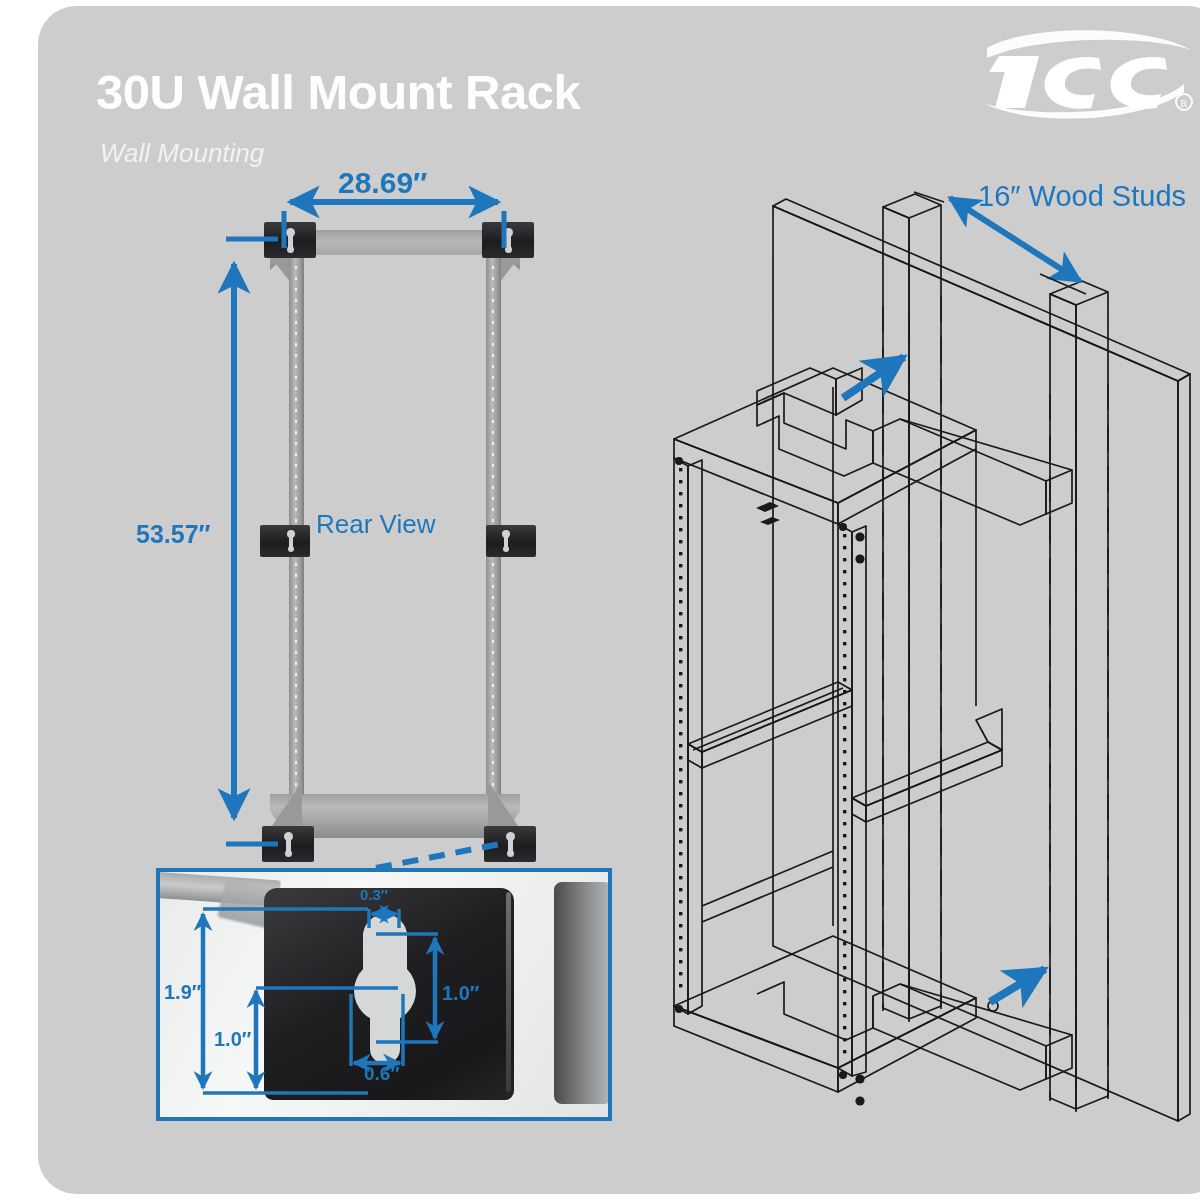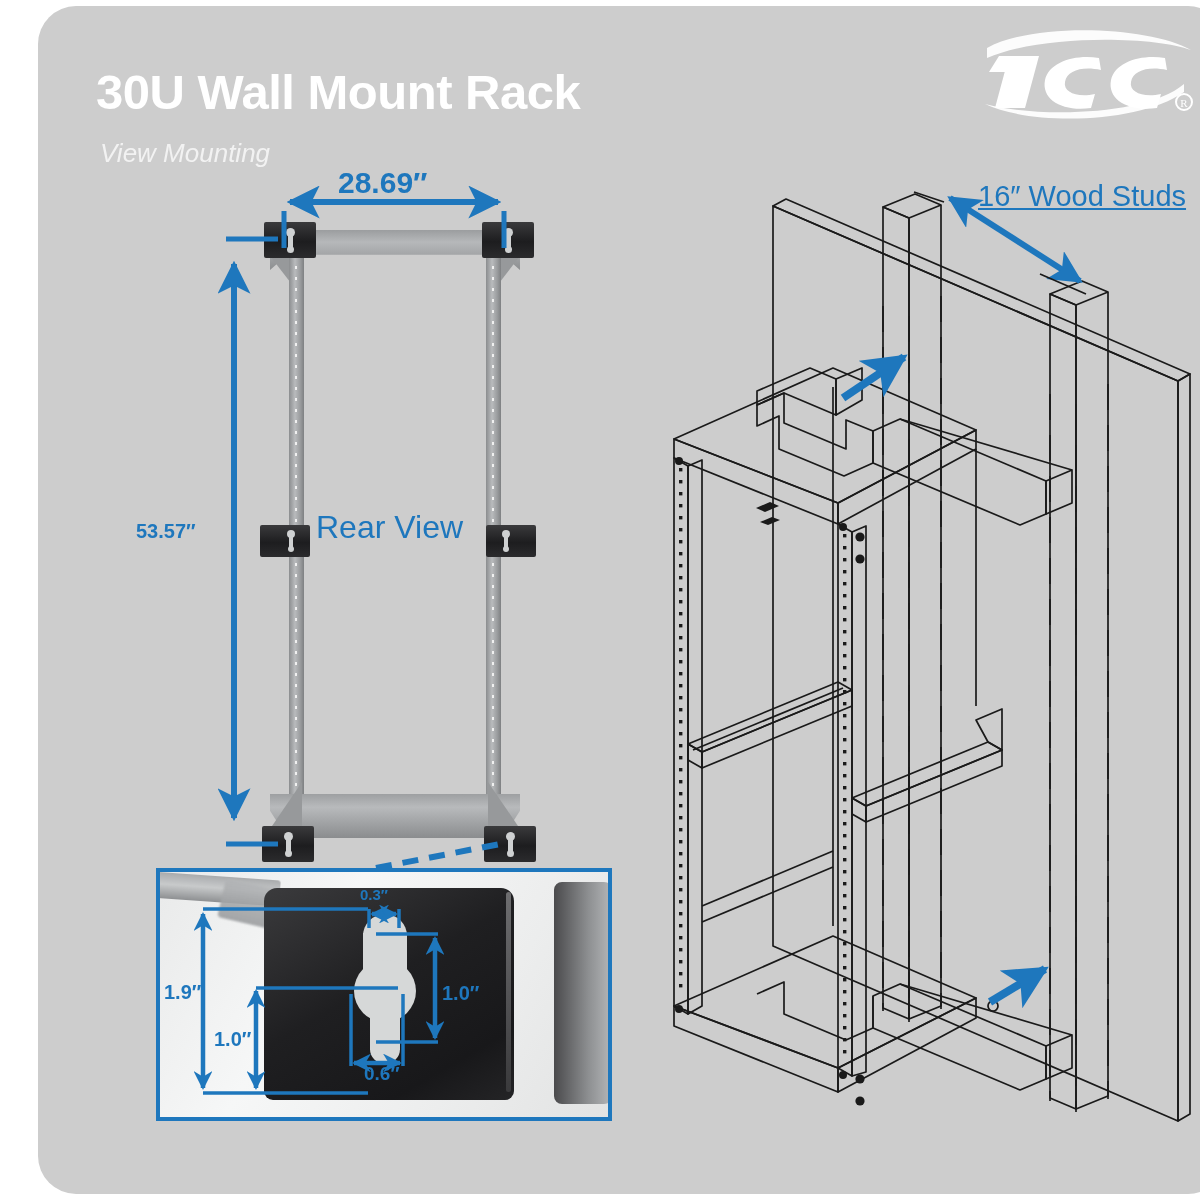--- a/index.html
+++ b/index.html
@@ -16,23 +16,23 @@
   #subtitle{left:62px;top:132px;color:#f2f2f2;font-size:26px;font-style:italic;
             white-space:nowrap;}
 
   
   #logo{right:22px;top:14px;width:225px;height:112px;}
 
   
   .bluelab{color:#1e77bd;white-space:nowrap;}
   .bold{font-weight:bold;}
   #lab-16{left:300px;top:160px;font-size:30px;}
-  #lab-5357{left:98px;top:514px;font-size:20px;}
-  #lab-rear{left:278px;top:503px;font-size:32px;}
-  #lab-studs{left:940px;top:174px;font-size:29px;text-decoration:underline;}
+  #lab-5357{left:98px;top:514px;font-size:25px;}
+  #lab-rear{left:278px;top:503px;font-size:26px;}
+  #lab-studs{left:940px;top:174px;font-size:29px;}
   #lab-keyslot{left:192px;top:1122px;font-size:29px;}
 
   
   #k-03{left:322px;top:880px;font-size:15px;}
   #k-19{left:126px;top:975px;font-size:20px;}
   #k-10a{left:176px;top:1022px;font-size:20px;}
   #k-10b{left:404px;top:976px;font-size:20px;}
   #k-06{left:326px;top:1057px;font-size:19px;}
 
   
@@ -67,21 +67,21 @@
         border-radius:8px;filter:blur(0.4px);}
   .kslot{position:absolute;background:#d6d8d8;}
 </style>
 </head>
 <body>
 
 <div id="page">
 <div id="panel">
 
   <div class="abs" id="title">30U Wall Mount Rack</div>
-  <div class="abs" id="subtitle">View Mounting</div>
+  <div class="abs" id="subtitle">Wall Mounting</div>
 
   <div class="abs" id="logo">
     <svg viewBox="0 0 225 112" width="225" height="112">
       <path d="M8 28 C55 2 170 6 212 30 C175 16 62 14 8 38 Z" fill="#ffffff" opacity="0.93"></path>
       <path d="M205 72 C160 104 52 106 6 84 C58 98 168 96 205 64 Z" fill="#ffffff" opacity="0.93"></path>
       <g fill="#ffffff">
         <path d="M30 36 L60 36 L46 88 L16 88 Z"></path>
         <path d="M20 36 L44 36 L34 52 L10 52 Z"></path>
         <path d="M120 38 C96 34 70 42 66 60 C62 80 84 92 112 88 L116 74
                  C98 78 84 72 86 62 C88 50 104 46 122 50 Z"></path>

